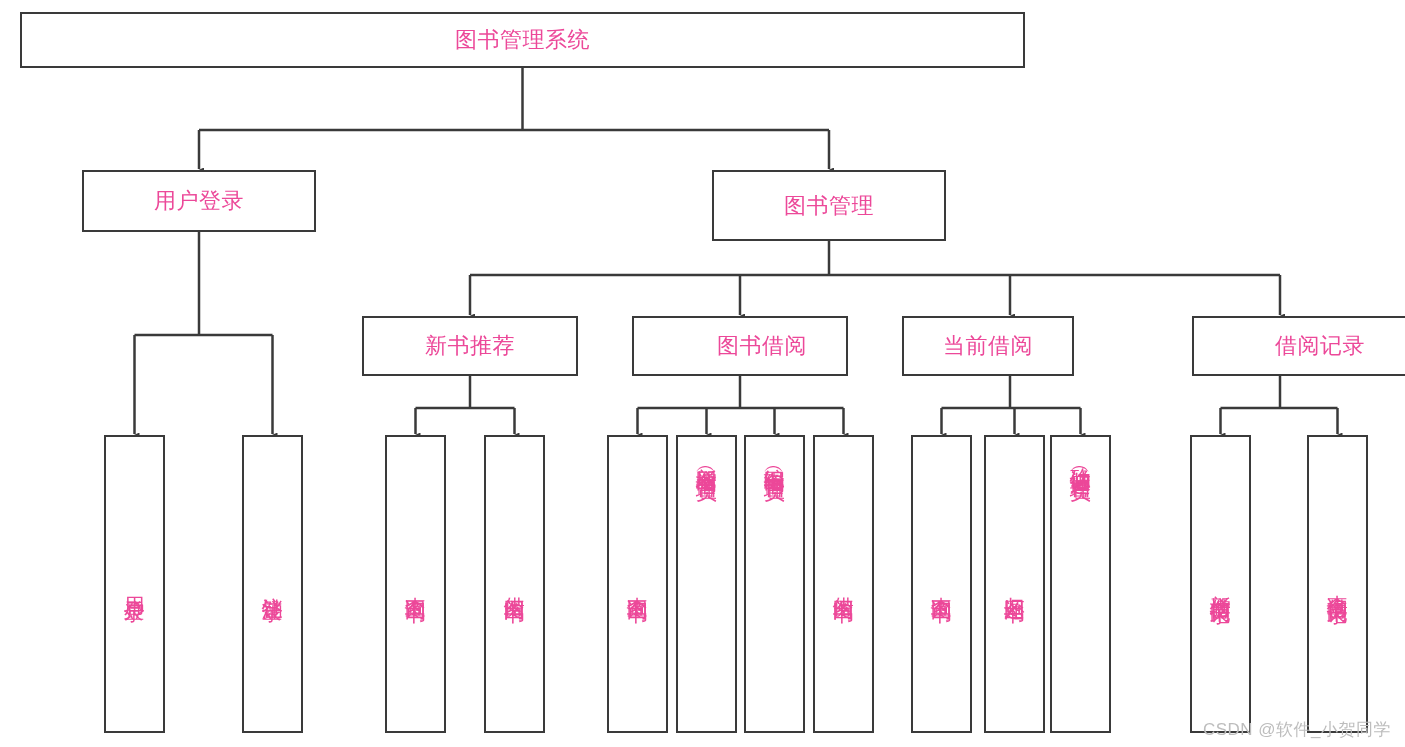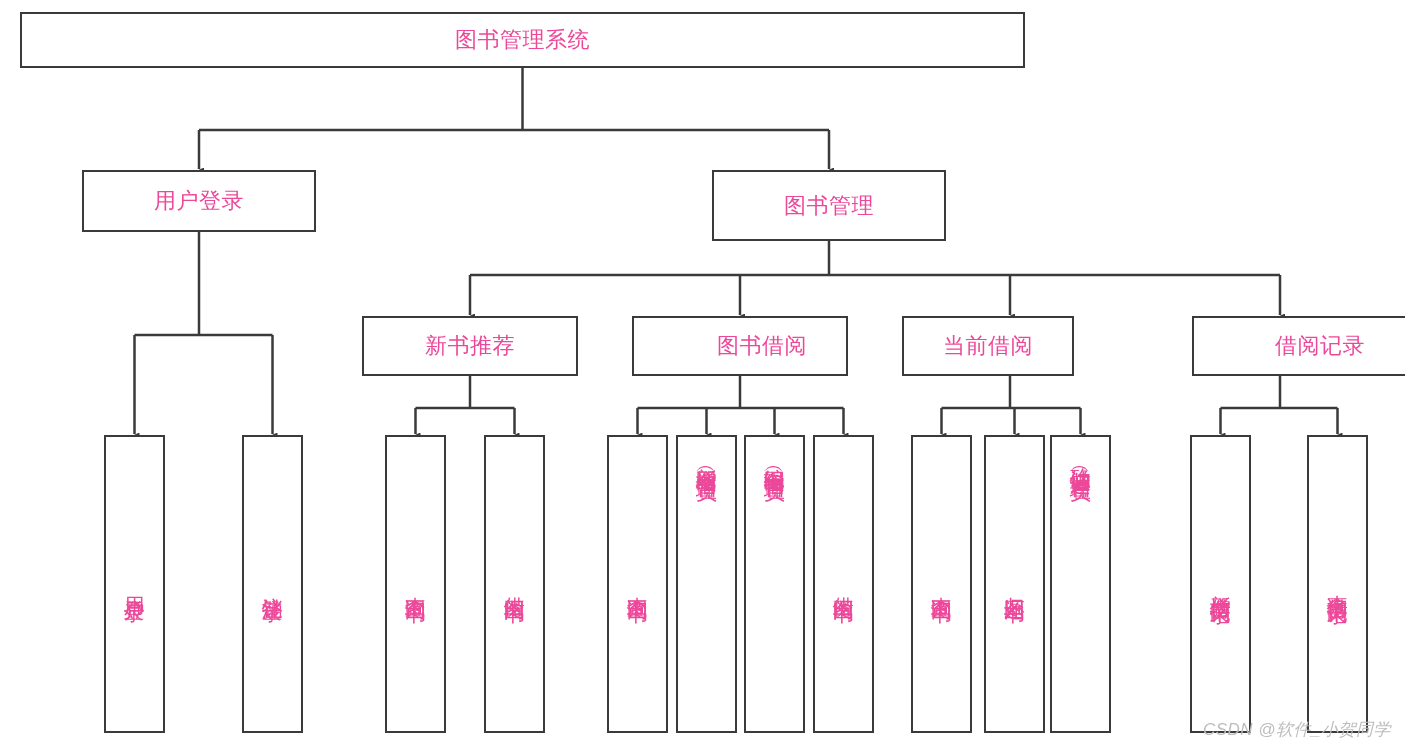--- a/index.html
+++ b/index.html
@@ -61,21 +61,20 @@
     padding-top: 0;
   }
   .watermark {
     position: absolute;
     right: 14px;
     bottom: 6px;
     font-size: 17px;
     color: #bdbdbd;
     white-space: nowrap;
     letter-spacing: 0.5px;
-    font-style: italic;
   }
 </style>
 </head>
 <body>
 
 <div id="canvas">
 
   <svg id="wires" viewBox="0 0 1405 747">
     <defs>
       <marker id="arrowhead" markerWidth="9" markerHeight="10" refX="1.5" refY="5" orient="auto" markerUnits="userSpaceOnUse">

